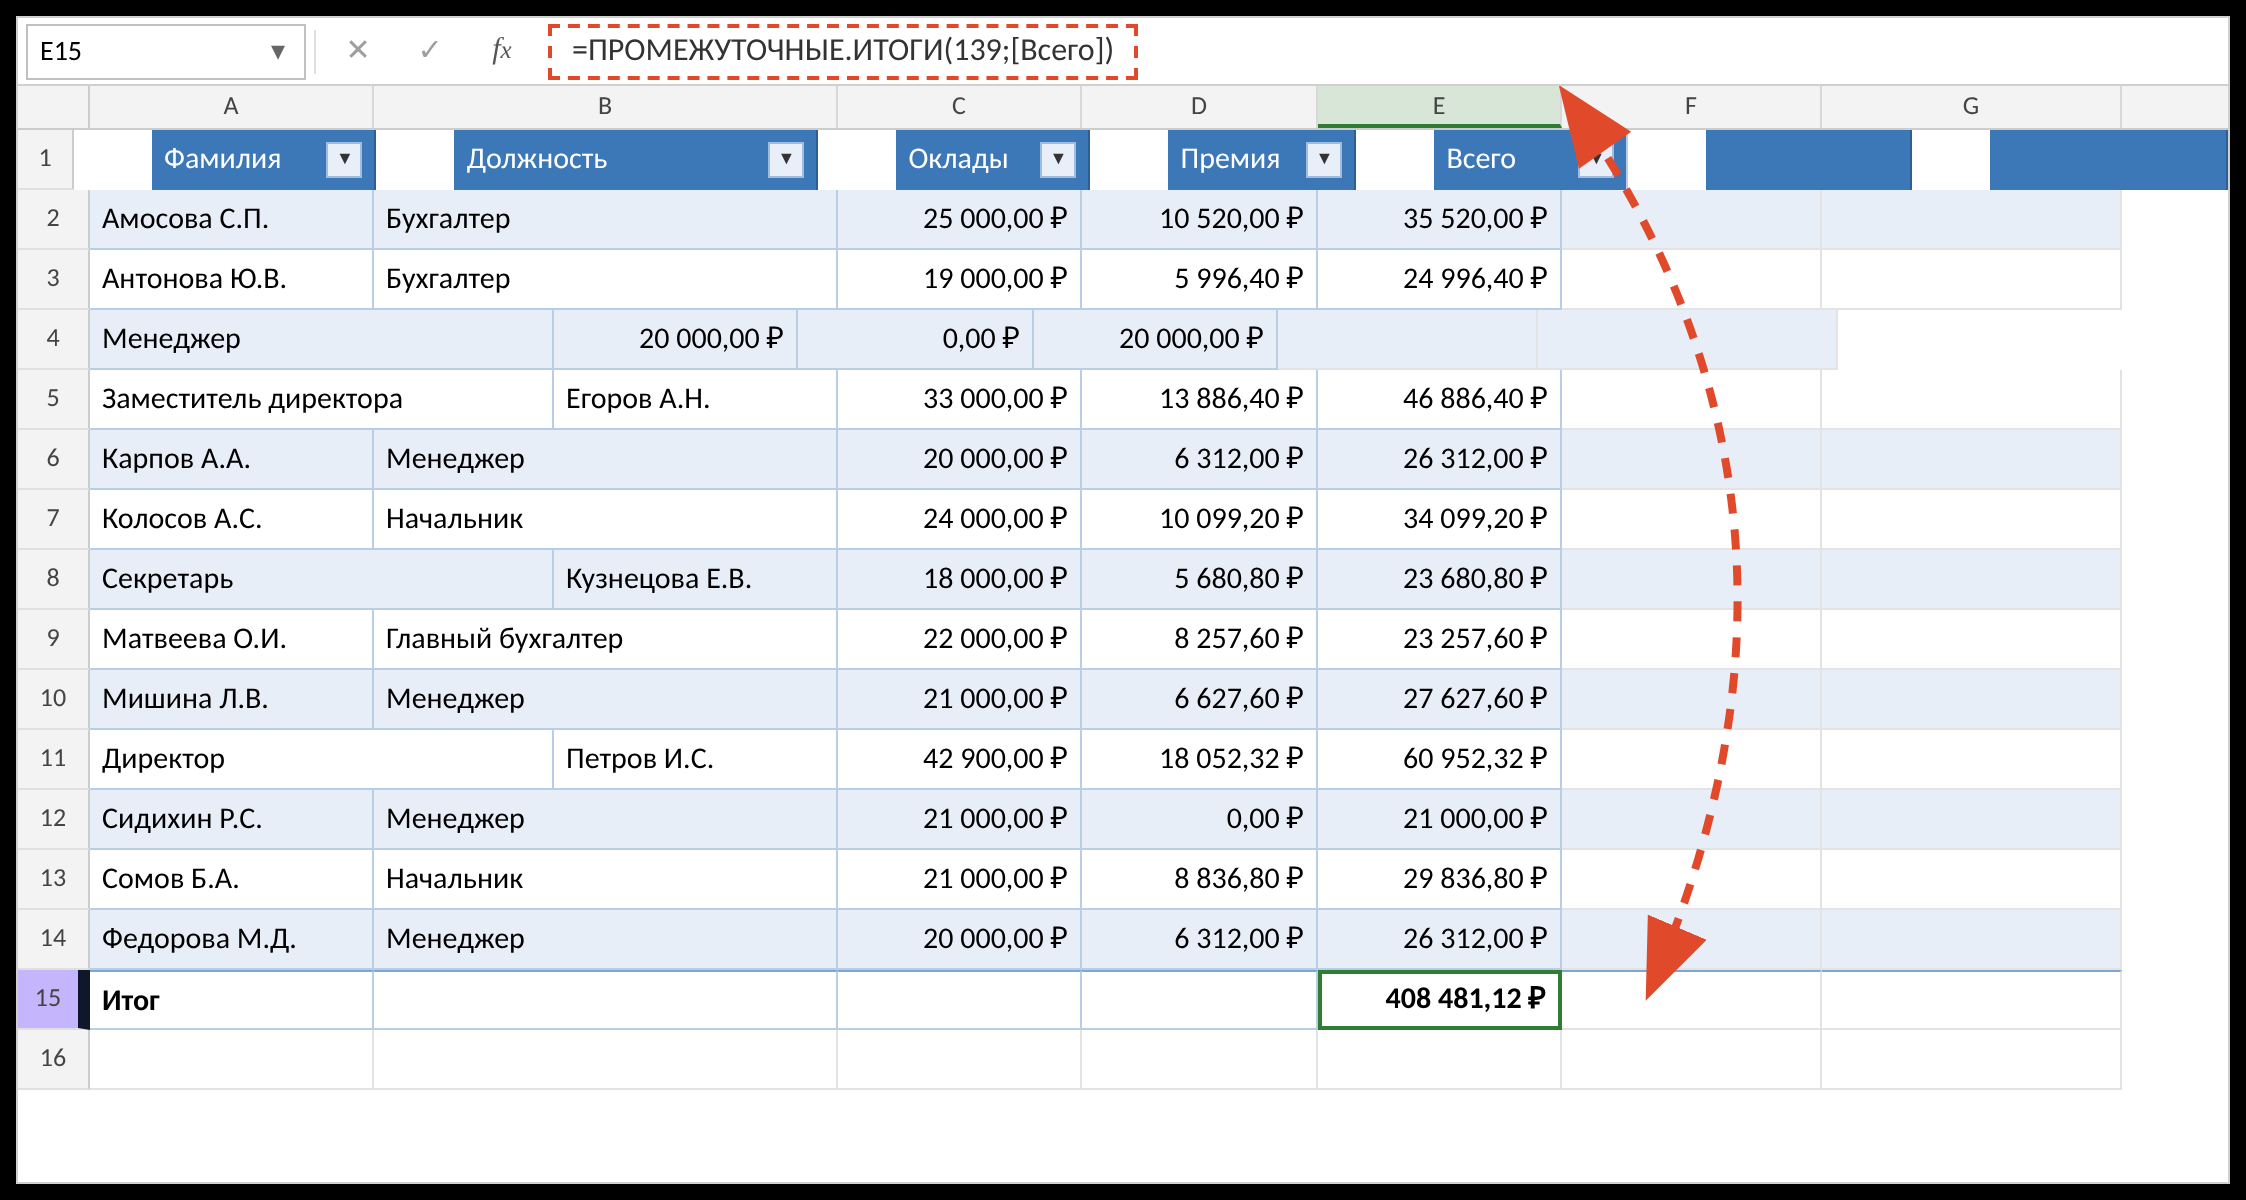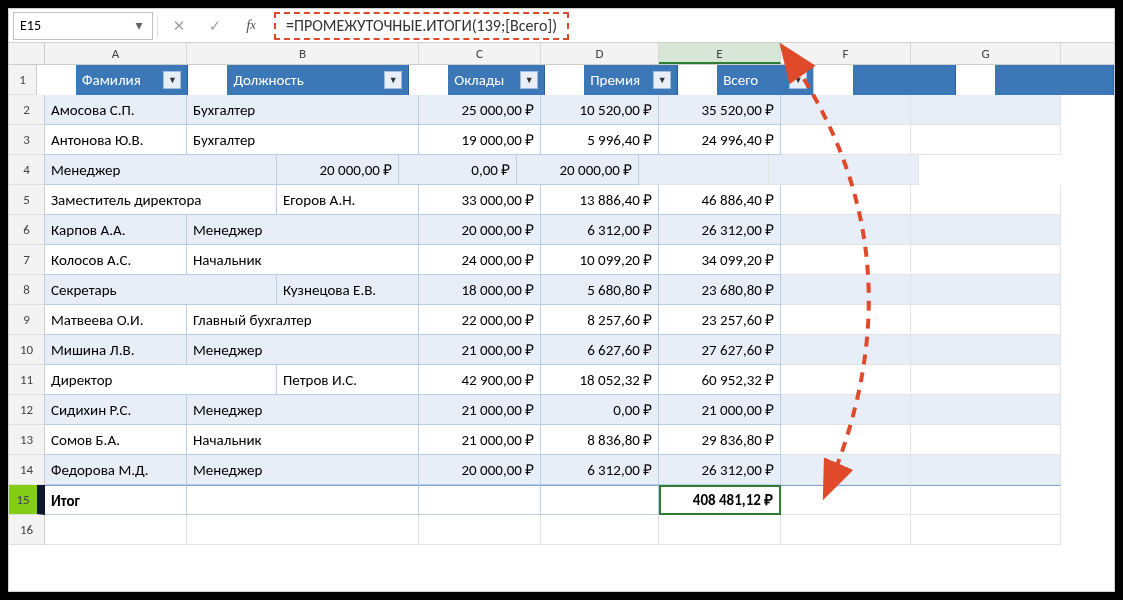--- a/index.html
+++ b/index.html
@@ -87,21 +87,21 @@
     line-height:22px;
   }
   .colh.sel { background:#d8e6d8; border-bottom:2px solid #2e7d32; position:relative; }
   .cA{width:142px}.cB{width:232px}.cC{width:122px}.cD{width:118px}.cE{width:122px}.cF{width:130px}.cG{width:150px}
   .rows { display:flex; flex-direction:column;}
   .row { display:flex; height:30px; }
   .rowh {
     width:36px;background:#f3f3f3;border-right:1px solid #ccc;border-bottom:1px solid #e0e0e0;
     text-align:center;line-height:30px;font-size:13px;color:#444;
   }
-  .rowh.sel { background:#84cc16; border-right:8px solid #0f172a;}
+  .rowh.sel { background:#c4b5fd; border-right:6px solid #0f172a;}
   .cell {
     border-right:1px solid #e3e3e3;
     border-bottom:1px solid #e3e3e3;
     padding:0 6px;
     line-height:30px;
     overflow:hidden;
     white-space:nowrap;
   }
   .cell.num { text-align:right; }
   .thead .cell {

